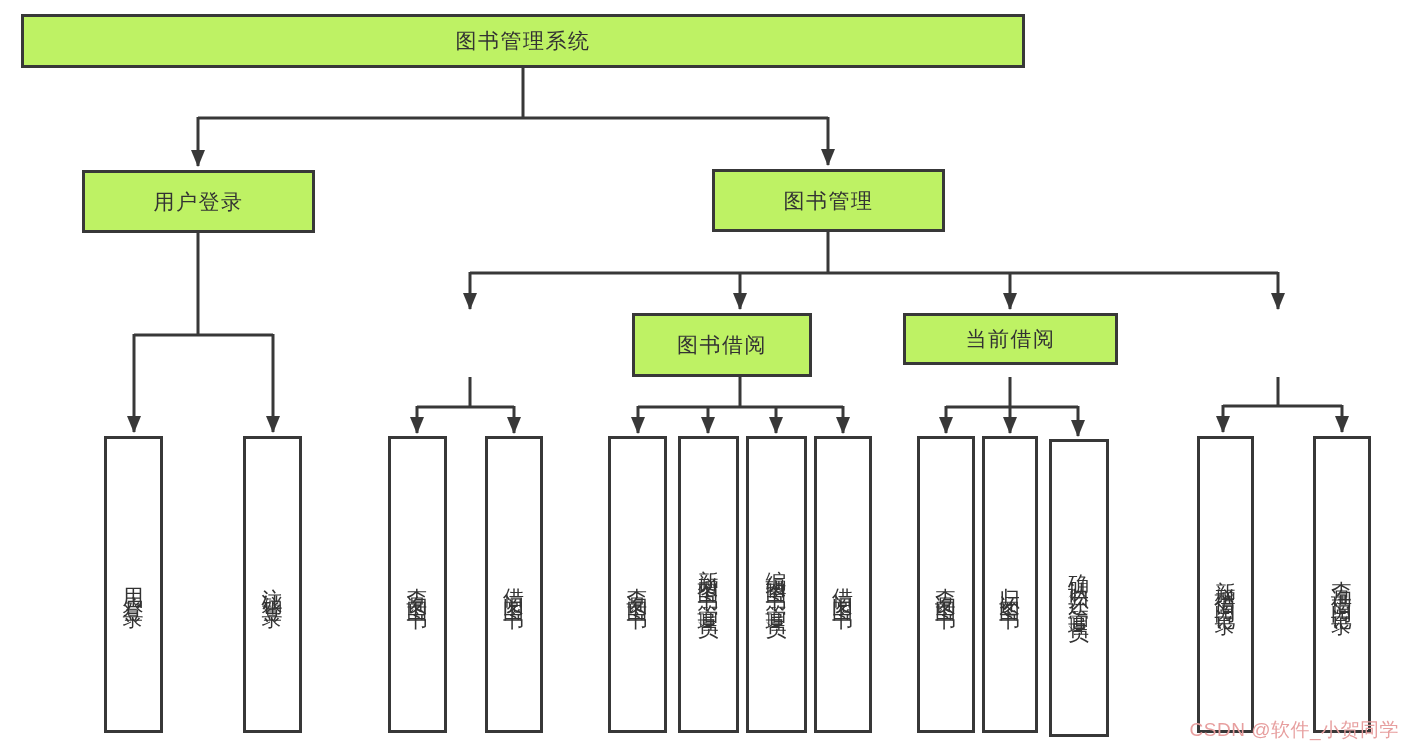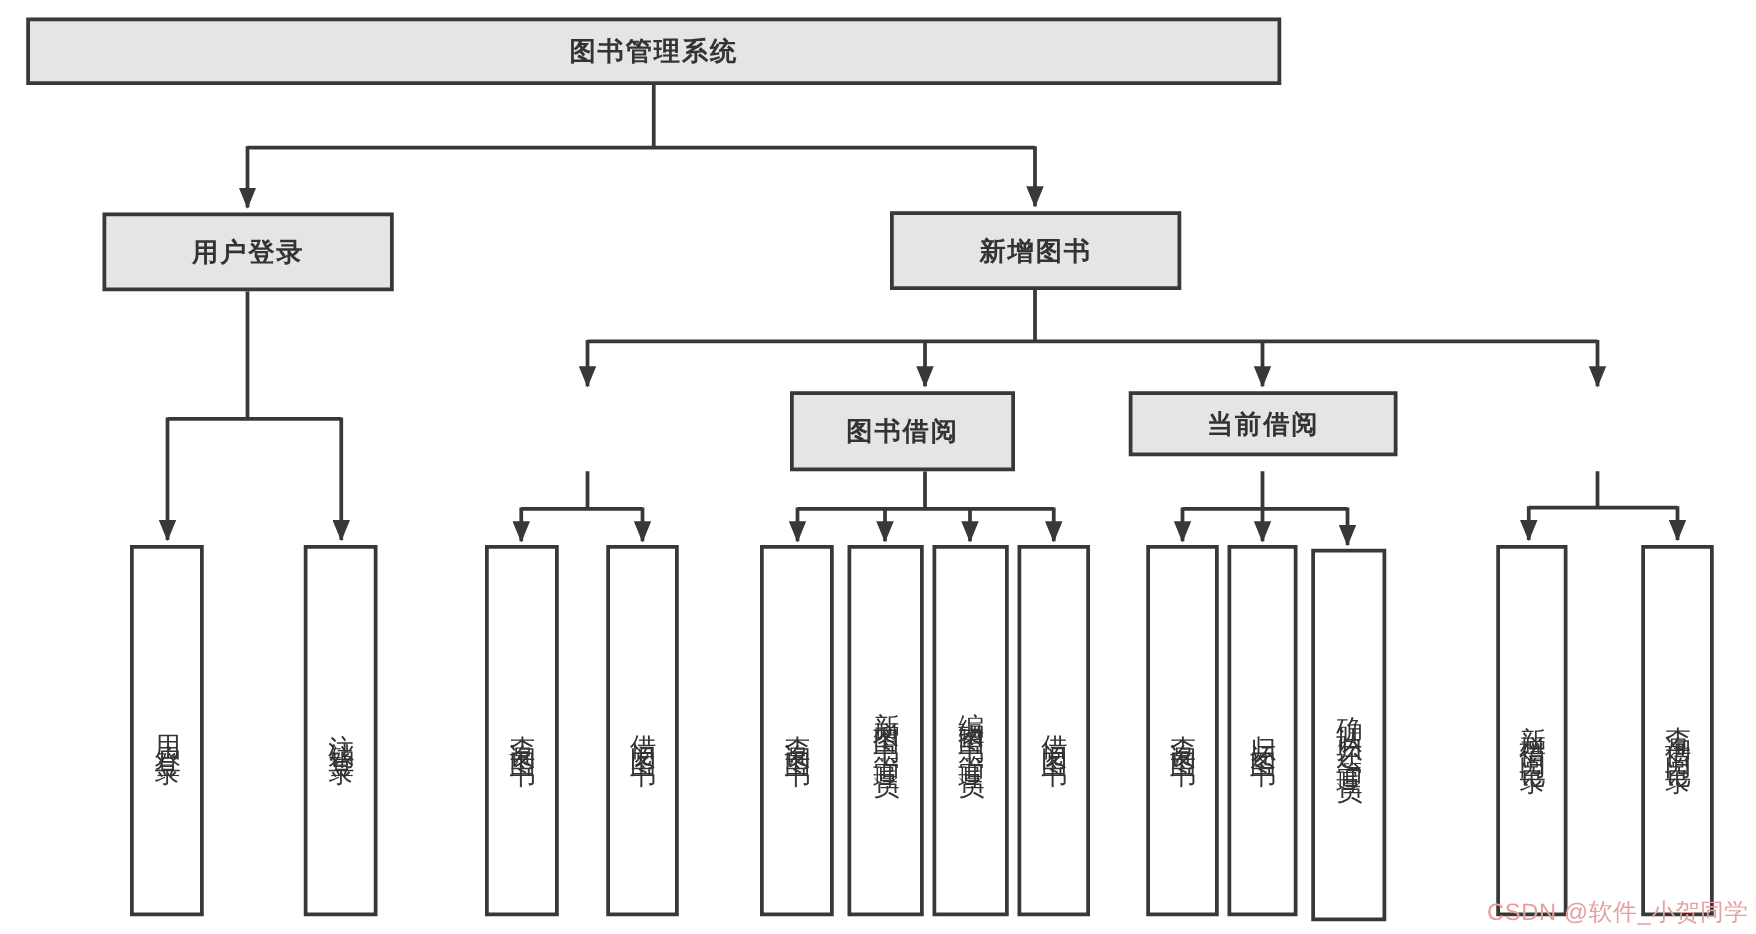--- a/index.html
+++ b/index.html
@@ -17,27 +17,26 @@
     position:relative;
     overflow:hidden;
   }
   .canvas{position:absolute;inset:0;}
   svg.connectors{position:absolute;left:0;top:0;z-index:1;}
   .ln{fill:none;stroke:var(--line);stroke-width:3;}
   .arrowhead{fill:var(--line);stroke:none;}
   .hbox{
     position:absolute;z-index:2;
     border:3px solid var(--box-border);
-    background:#e5e5e5;
+    background:#bef264;
     display:flex;align-items:center;justify-content:center;
     font-size:21px;color:var(--text);
     letter-spacing:1.5px;
     box-sizing:border-box;
     white-space:nowrap;
-    font-weight:bold;
   }
   .vbox{
     position:absolute;z-index:2;
     border:3px solid var(--box-border);
     background:#fff;
     display:flex;align-items:center;justify-content:center;
     writing-mode:vertical-rl;
     font-size:21px;color:var(--text);
     letter-spacing:7px;
     box-sizing:border-box;
@@ -94,21 +93,21 @@
     <line class="ln" x1="1078" y1="406" x2="1078" y2="436" marker-end="url(#arw)"></line>
 
     <path class="ln" d="M1278,377 V406 M1223,406 H1342"></path>
     <line class="ln" x1="1223" y1="405" x2="1223" y2="432" marker-end="url(#arw)"></line>
     <line class="ln" x1="1342" y1="405" x2="1342" y2="432" marker-end="url(#arw)"></line>
   </svg>
 
   <div class="hbox" style="left:21px;top:14px;width:1004px;height:54px">图书管理系统</div>
 
   <div class="hbox" style="left:82px;top:170px;width:233px;height:63px">用户登录</div>
-  <div class="hbox" style="left:712px;top:169px;width:233px;height:63px">新增图书</div>
+  <div class="hbox" style="left:712px;top:169px;width:233px;height:63px">图书管理</div>
 
   <div class="hbox" style="left:632px;top:313px;width:180px;height:64px">图书借阅</div>
   <div class="hbox" style="left:903px;top:313px;width:215px;height:52px">当前借阅</div>
 
   <div class="vbox" style="left:104px;top:436px;width:59px;height:297px">用户登录</div>
   <div class="vbox" style="left:243px;top:436px;width:59px;height:297px">注销登录</div>
 
   <div class="vbox" style="left:388px;top:436px;width:59px;height:297px">查询图书</div>
   <div class="vbox" style="left:485px;top:436px;width:58px;height:297px">借阅图书</div>
 

